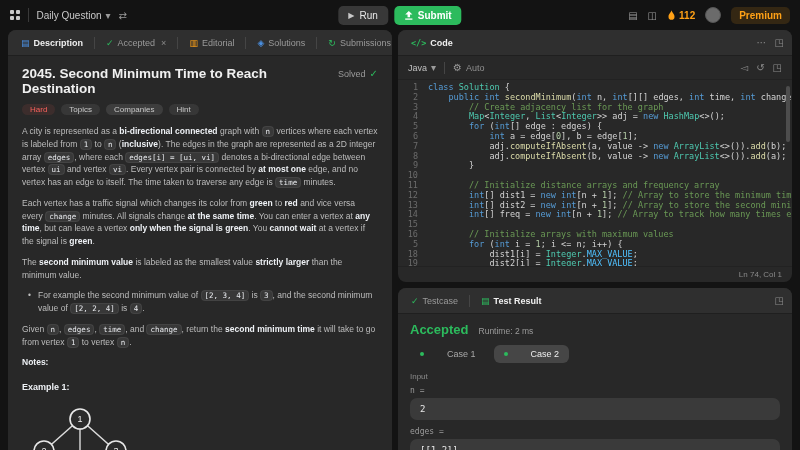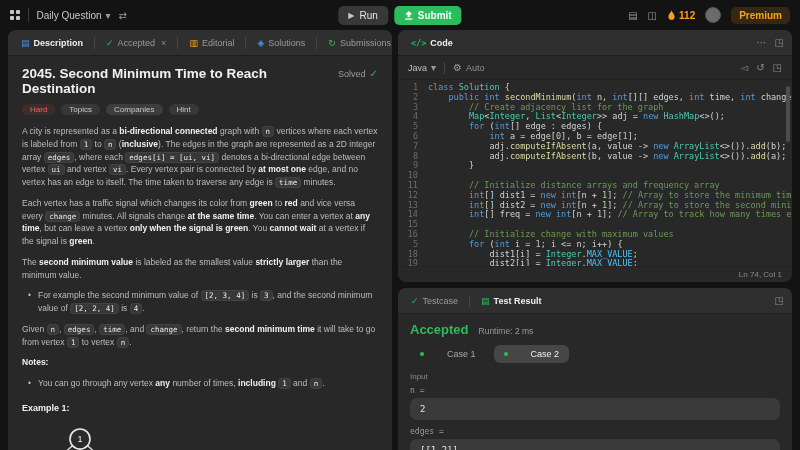--- a/index.html
+++ b/index.html
@@ -193,21 +193,20 @@
         <div id="desc-content">
             <p><span class="seg-t">A city is represented as a </span><span class="seg-b">bi-directional connected</span><span class="seg-t"> graph with </span><span class="seg-c">n</span><span class="seg-t"> vertices where each vertex is labeled from </span><span class="seg-c">1</span><span class="seg-t"> to </span><span class="seg-c">n</span><span class="seg-t"> (</span><span class="seg-b">inclusive</span><span class="seg-t">). The edges in the graph are represented as a 2D integer array </span><span class="seg-c">edges</span><span class="seg-t">, where each </span><span class="seg-c">edges[i] = [ui, vi]</span><span class="seg-t"> denotes a bi-directional edge between vertex </span><span class="seg-c">ui</span><span class="seg-t"> and vertex </span><span class="seg-c">vi</span><span class="seg-t">. Every vertex pair is connected by </span><span class="seg-b">at most one</span><span class="seg-t"> edge, and no vertex has an edge to itself. The time taken to traverse any edge is </span><span class="seg-c">time</span><span class="seg-t"> minutes.</span></p>
             <p><span class="seg-t">Each vertex has a traffic signal which changes its color from </span><span class="seg-b">green</span><span class="seg-t"> to </span><span class="seg-b">red</span><span class="seg-t"> and vice versa every </span><span class="seg-c">change</span><span class="seg-t"> minutes. All signals change </span><span class="seg-b">at the same time</span><span class="seg-t">. You can enter a vertex at </span><span class="seg-b">any time</span><span class="seg-t">, but can leave a vertex </span><span class="seg-b">only when the signal is green</span><span class="seg-t">. You </span><span class="seg-b">cannot wait</span><span class="seg-t"> at a vertex if the signal is </span><span class="seg-b">green</span><span class="seg-t">.</span></p>
             <p><span class="seg-t">The </span><span class="seg-b">second minimum value</span><span class="seg-t"> is labeled as the smallest value </span><span class="seg-b">strictly larger</span><span class="seg-t"> than the minimum value.</span></p>
             <ul>
               <li><span class="seg-t">For example the second minimum value of </span><span class="seg-c">[2, 3, 4]</span><span class="seg-t"> is </span><span class="seg-c">3</span><span class="seg-t">, and the second minimum value of </span><span class="seg-c">[2, 2, 4]</span><span class="seg-t"> is </span><span class="seg-c">4</span><span class="seg-t">.</span></li>
             </ul>
             <p><span class="seg-t">Given </span><span class="seg-c">n</span><span class="seg-t">, </span><span class="seg-c">edges</span><span class="seg-t">, </span><span class="seg-c">time</span><span class="seg-t">, and </span><span class="seg-c">change</span><span class="seg-t">, return the </span><span class="seg-b">second minimum time</span><span class="seg-t"> it will take to go from vertex </span><span class="seg-c">1</span><span class="seg-t"> to vertex </span><span class="seg-c">n</span><span class="seg-t">.</span></p>
             <p><span class="seg-b">Notes:</span></p>
             <ul>
-              <li><span class="seg-t">You can go through any vertex </span><span class="seg-b">any</span><span class="seg-t"> number of times, </span><span class="seg-b">including</span><span class="seg-t"> </span><span class="seg-c">1</span><span class="seg-t"> and </span><span class="seg-c">n</span><span class="seg-t">.</span></li>
             </ul>
             <p class="example"><span class="seg-b">Example 1:</span></p>
           </div>
         <div class="graph-wrap">
           <svg id="graph-svg" width="110" height="130" viewBox="0 0 110 130">
               <line x1="52" y1="16" x2="16" y2="48" stroke="#dcdcdc" stroke-width="1.4"></line>
               <line x1="52" y1="16" x2="88" y2="48" stroke="#dcdcdc" stroke-width="1.4"></line>
               <line x1="52" y1="16" x2="52" y2="82" stroke="#dcdcdc" stroke-width="1.4"></line>
               <line x1="88" y1="48" x2="52" y2="82" stroke="#dcdcdc" stroke-width="1.4"></line>
               <line x1="52" y1="82" x2="52" y2="118" stroke="#dcdcdc" stroke-width="1.4"></line>
@@ -266,21 +265,21 @@
               <div class="code-line"><span class="ln">6</span><span class="lc"><span class="seg-pl">            </span><span class="seg-kw">int</span><span class="seg-pl"> a = edge[</span><span class="seg-num">0</span><span class="seg-pl">], b = edge[</span><span class="seg-num">1</span><span class="seg-pl">];</span></span></div>
               <div class="code-line"><span class="ln">7</span><span class="lc"><span class="seg-pl">            adj.</span><span class="seg-fn">computeIfAbsent</span><span class="seg-pl">(a, value -&gt; </span><span class="seg-kw">new</span><span class="seg-pl"> </span><span class="seg-ty">ArrayList</span><span class="seg-pl">&lt;&gt;()).</span><span class="seg-fn">add</span><span class="seg-pl">(b);</span></span></div>
               <div class="code-line"><span class="ln">8</span><span class="lc"><span class="seg-pl">            adj.</span><span class="seg-fn">computeIfAbsent</span><span class="seg-pl">(b, value -&gt; </span><span class="seg-kw">new</span><span class="seg-pl"> </span><span class="seg-ty">ArrayList</span><span class="seg-pl">&lt;&gt;()).</span><span class="seg-fn">add</span><span class="seg-pl">(a);</span></span></div>
               <div class="code-line"><span class="ln">9</span><span class="lc"><span class="seg-pl">        }</span></span></div>
               <div class="code-line"><span class="ln">10</span><span class="lc"></span></div>
               <div class="code-line"><span class="ln">11</span><span class="lc"><span class="seg-pl">        </span><span class="seg-cm">// Initialize distance arrays and frequency array</span></span></div>
               <div class="code-line"><span class="ln">12</span><span class="lc"><span class="seg-pl">        </span><span class="seg-kw">int</span><span class="seg-pl">[] dist1 = </span><span class="seg-kw">new</span><span class="seg-pl"> </span><span class="seg-kw">int</span><span class="seg-pl">[n + </span><span class="seg-num">1</span><span class="seg-pl">]; </span><span class="seg-cm">// Array to store the minimum times to reach each node</span></span></div>
               <div class="code-line"><span class="ln">13</span><span class="lc"><span class="seg-pl">        </span><span class="seg-kw">int</span><span class="seg-pl">[] dist2 = </span><span class="seg-kw">new</span><span class="seg-pl"> </span><span class="seg-kw">int</span><span class="seg-pl">[n + </span><span class="seg-num">1</span><span class="seg-pl">]; </span><span class="seg-cm">// Array to store the second minimum times to reach each</span></span></div>
               <div class="code-line"><span class="ln">14</span><span class="lc"><span class="seg-pl">        </span><span class="seg-kw">int</span><span class="seg-pl">[] freq = </span><span class="seg-kw">new</span><span class="seg-pl"> </span><span class="seg-kw">int</span><span class="seg-pl">[n + </span><span class="seg-num">1</span><span class="seg-pl">]; </span><span class="seg-cm">// Array to track how many times each node has been v</span></span></div>
               <div class="code-line"><span class="ln">15</span><span class="lc"></span></div>
-              <div class="code-line"><span class="ln">16</span><span class="lc"><span class="seg-pl">        </span><span class="seg-cm">// Initialize change with maximum values</span></span></div>
+              <div class="code-line"><span class="ln">16</span><span class="lc"><span class="seg-pl">        </span><span class="seg-cm">// Initialize arrays with maximum values</span></span></div>
               <div class="code-line"><span class="ln">5</span><span class="lc"><span class="seg-pl">        </span><span class="seg-kw">for</span><span class="seg-pl"> (</span><span class="seg-kw">int</span><span class="seg-pl"> i = </span><span class="seg-num">1</span><span class="seg-pl">; i &lt;= n; i++) {</span></span></div>
               <div class="code-line"><span class="ln">18</span><span class="lc"><span class="seg-pl">            dist1[i] = </span><span class="seg-ty">Integer</span><span class="seg-pl">.</span><span class="seg-const">MAX_VALUE</span><span class="seg-pl">;</span></span></div>
               <div class="code-line"><span class="ln">19</span><span class="lc"><span class="seg-pl">            dist2[i] = </span><span class="seg-ty">Integer</span><span class="seg-pl">.</span><span class="seg-const">MAX_VALUE</span><span class="seg-pl">;</span></span></div>
             </div>
           <div class="vscroll"></div>
         </div>
         <div class="statusbar">
           <span>Ln 74, Col 1</span>
         </div>
       </section>

